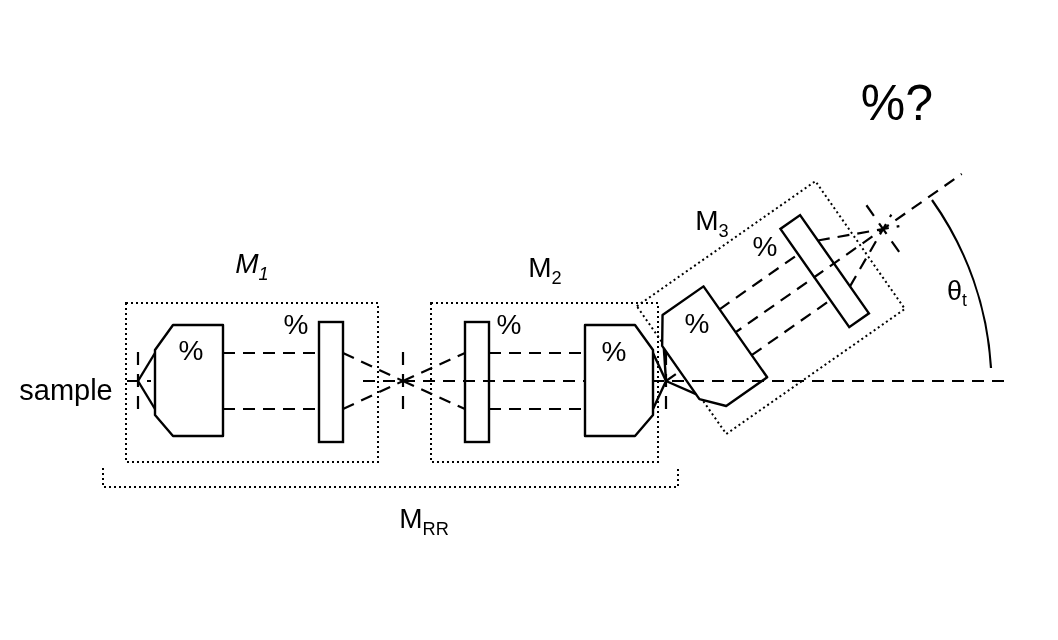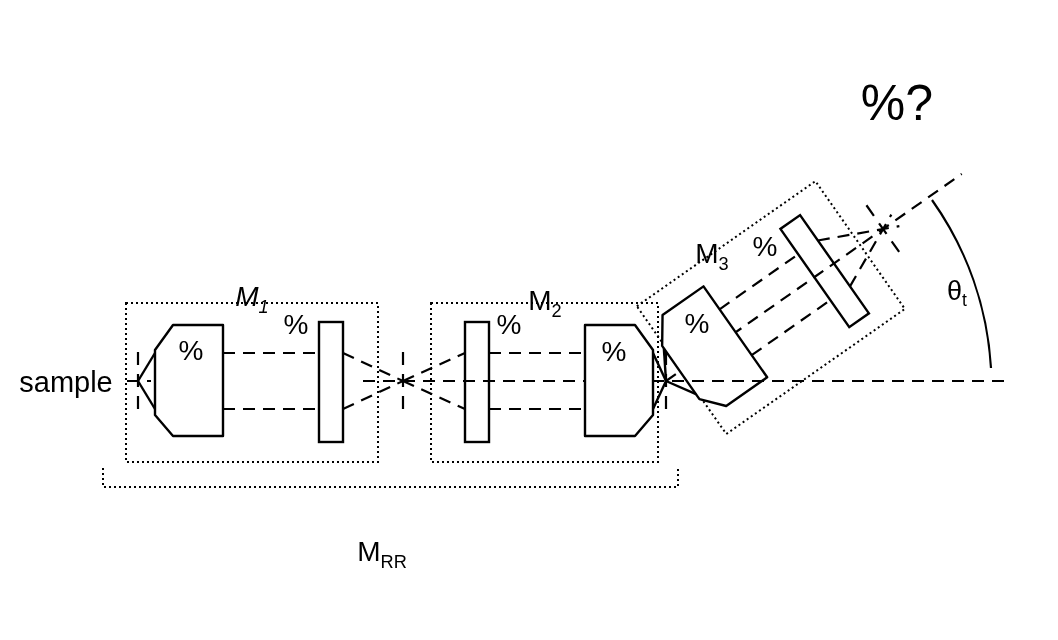--- a/index.html
+++ b/index.html
@@ -23,21 +23,21 @@
     transform: translate(-50%, -50%);
     white-space: nowrap;
     color: #000000;
     line-height: 1;
     user-select: none;
   }
   .lbl sub {
     font-size: 0.65em;
     line-height: 0;
   }
-  .module-label { font-size: 28px; margin-top: 33px; }
+  .module-label { font-size: 28px; }
   .word-label   { font-size: 29px; }
   .pct-label    { font-size: 28px; }
   .big-label    { font-size: 50px; }
   .theta-label  { font-size: 27px; }
 </style>
 </head>
 <body>
 
 <div id="stage">
 
@@ -105,29 +105,29 @@
 
     <g stroke="#000" stroke-width="2.2" stroke-dasharray="13 9">
       <line x1="138" y1="352" x2="138" y2="412"></line>
       <line x1="403" y1="352" x2="403" y2="412"></line>
       <line x1="666" y1="352" x2="666" y2="410"></line>
     </g>
 
     <path d="M 932 200 A 324 324 0 0 1 991 368" stroke="#000" stroke-width="2.2" fill="none"></path>
   </svg>
 
-  <div class="lbl word-label" style="left:66px; top:382px;">sample</div>
+  <div class="lbl word-label" style="left:66px; top:390px;">sample</div>
 
   <div class="lbl module-label" style="left:252px; top:264px;font-style:italic;"><span>M</span><sub>1</sub></div>
 
   <div class="lbl module-label" style="left:545px; top:268px;"><span>M</span><sub>2</sub></div>
 
   <div class="lbl module-label" style="left:712px; top:221px;"><span>M</span><sub>3</sub></div>
 
-  <div class="lbl module-label" style="left:382px; top:519px;text-align:right;"><span>M</span><sub>RR</sub></div>
+  <div class="lbl module-label" style="left:424px; top:519px;text-align:right;"><span>M</span><sub>RR</sub></div>
 
 
   <div class="lbl big-label" style="left:897px; top:103px;">%?</div>
 
   <div class="lbl theta-label" style="left:957px; top:291px;"><span>θ</span><sub>t</sub></div>
 
   <div class="lbl pct-label" style="left:191px; top:351px;">%</div>
 
   <div class="lbl pct-label" style="left:296px; top:325px;">%</div>
 

